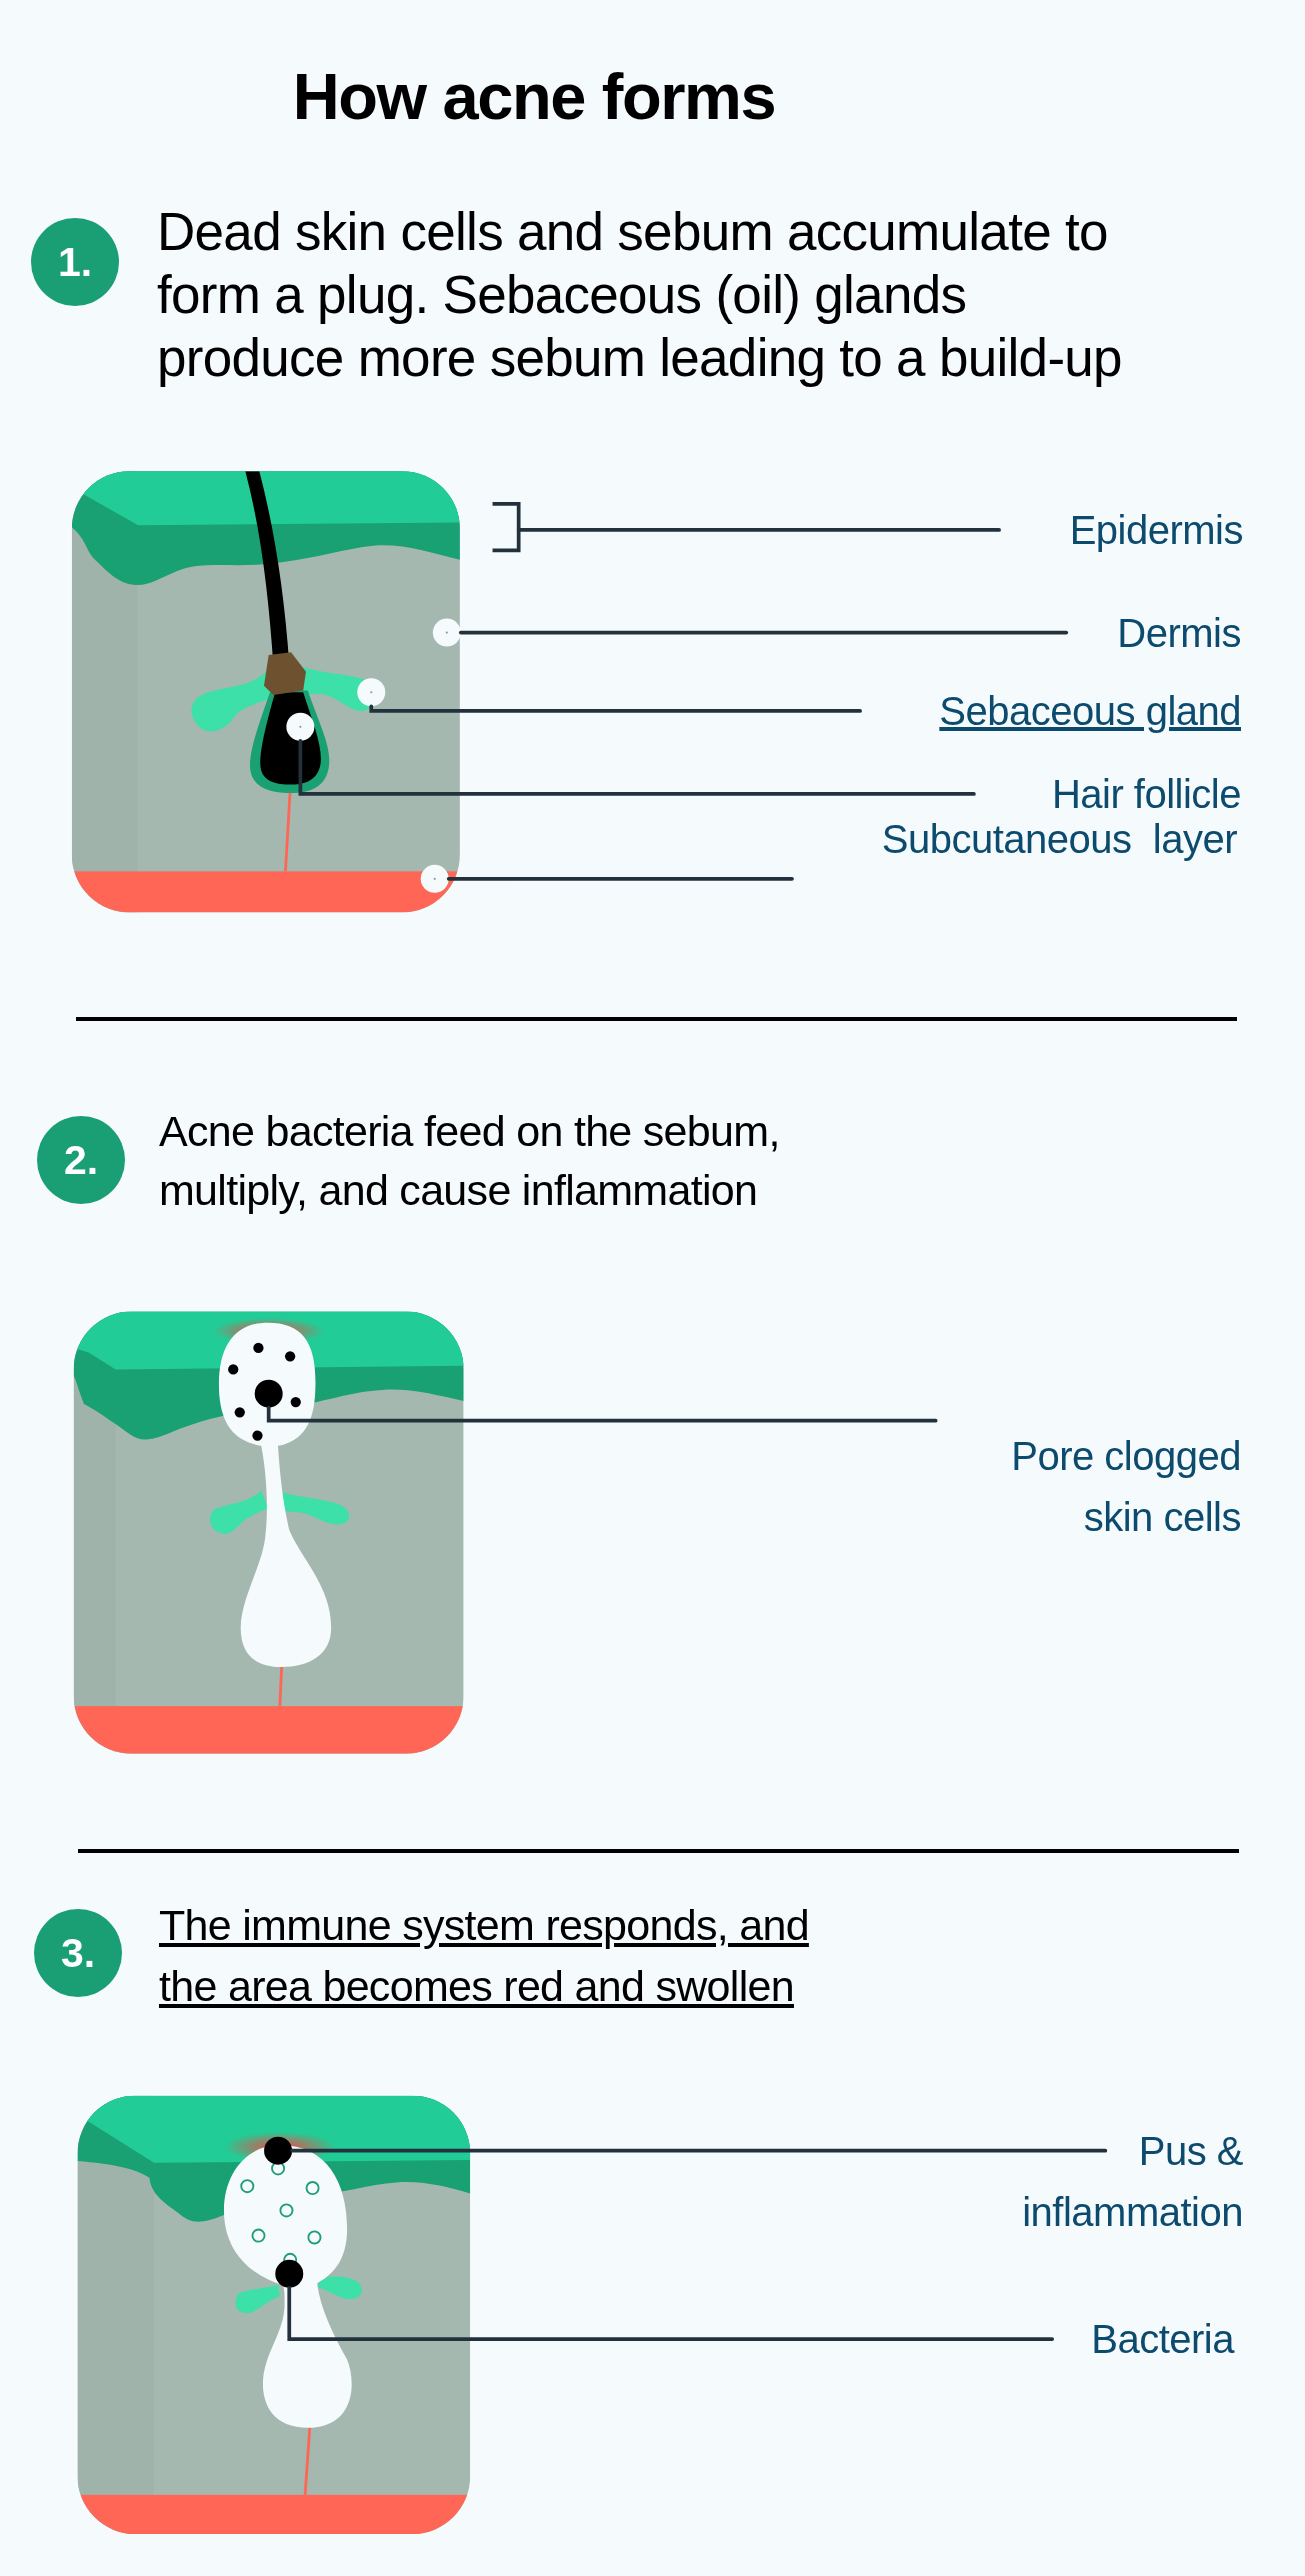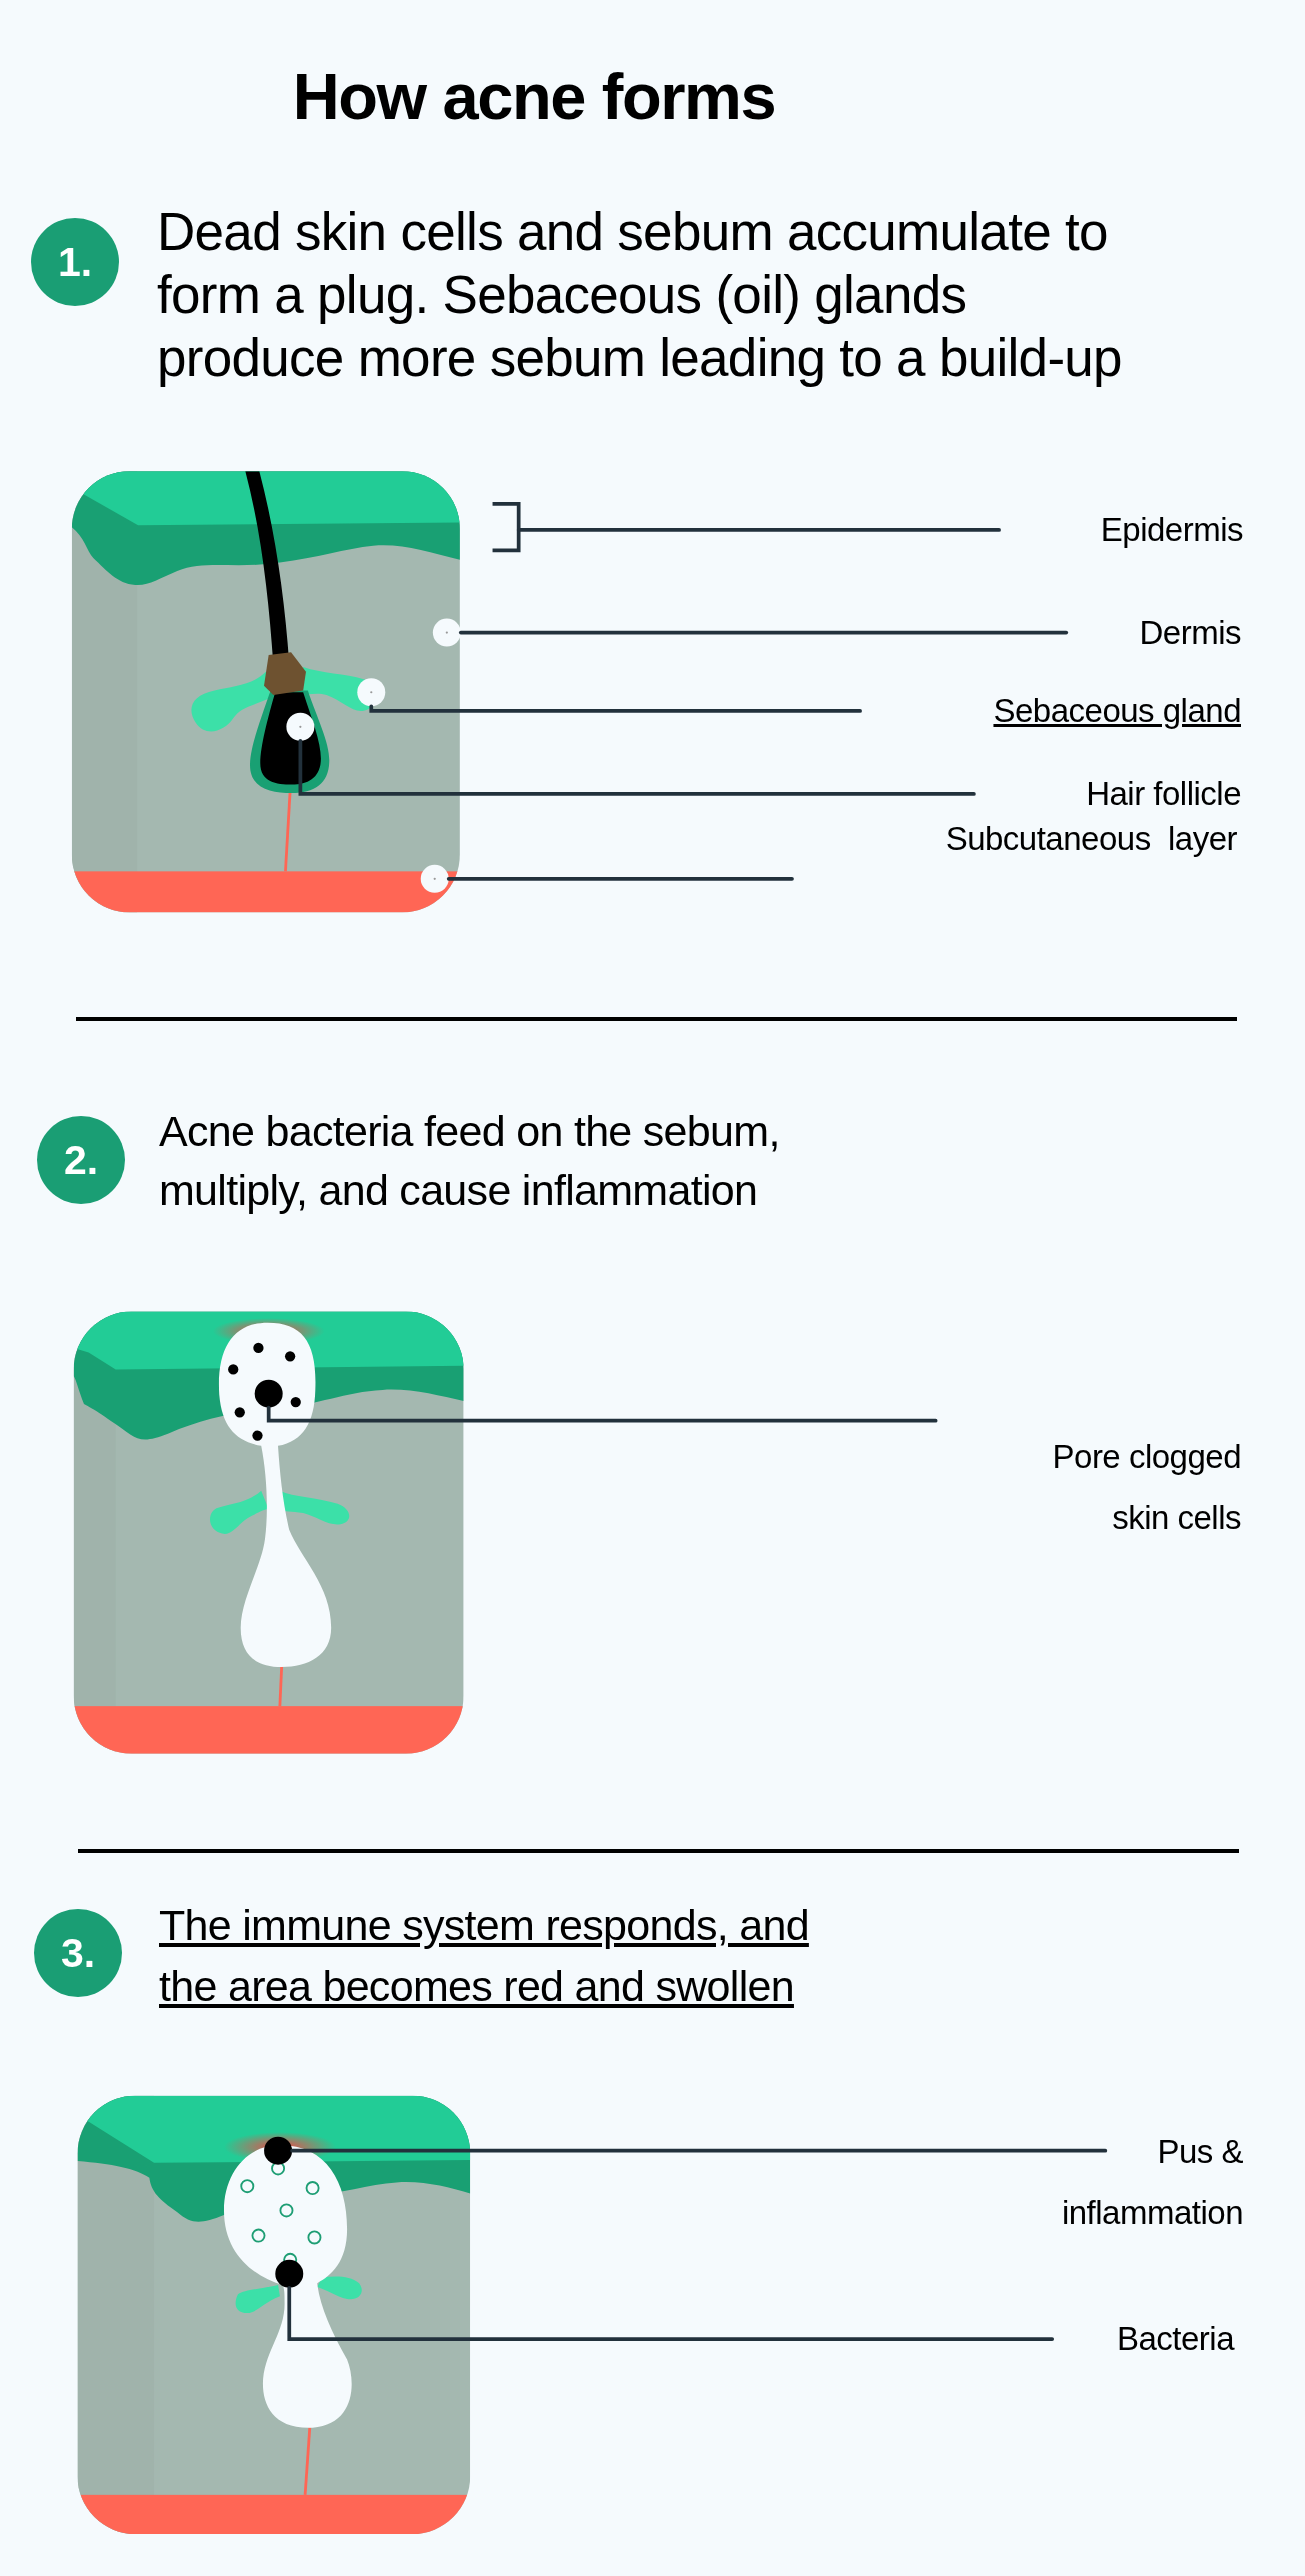--- a/index.html
+++ b/index.html
@@ -18,21 +18,21 @@
     width: 88px; height: 88px; border-radius: 50%;
     background: #1a9e74; color: #fff;
     font-size: 41px; font-weight: bold; line-height: 88px; text-align: center;
   }
   .step-text {
     font-size: 53px; line-height: 63px; letter-spacing: -0.7px; white-space: nowrap;
   }
   .step-text div { white-space: nowrap; }
   .divider { height: 3.7px; background: #000; }
   .label {
-    color: #000000; font-size: 33px; line-height: 62px; text-align: right;
+    color: #0c4a6e; font-size: 40px; line-height: 62px; text-align: right;
     letter-spacing: -0.5px; white-space: nowrap;
   }
   svg { position: absolute; left: 0; top: 0; overflow: visible; }
 </style>
 </head>
 <body>
 
 <div class="abs title">How acne forms</div>
 
 <section>

